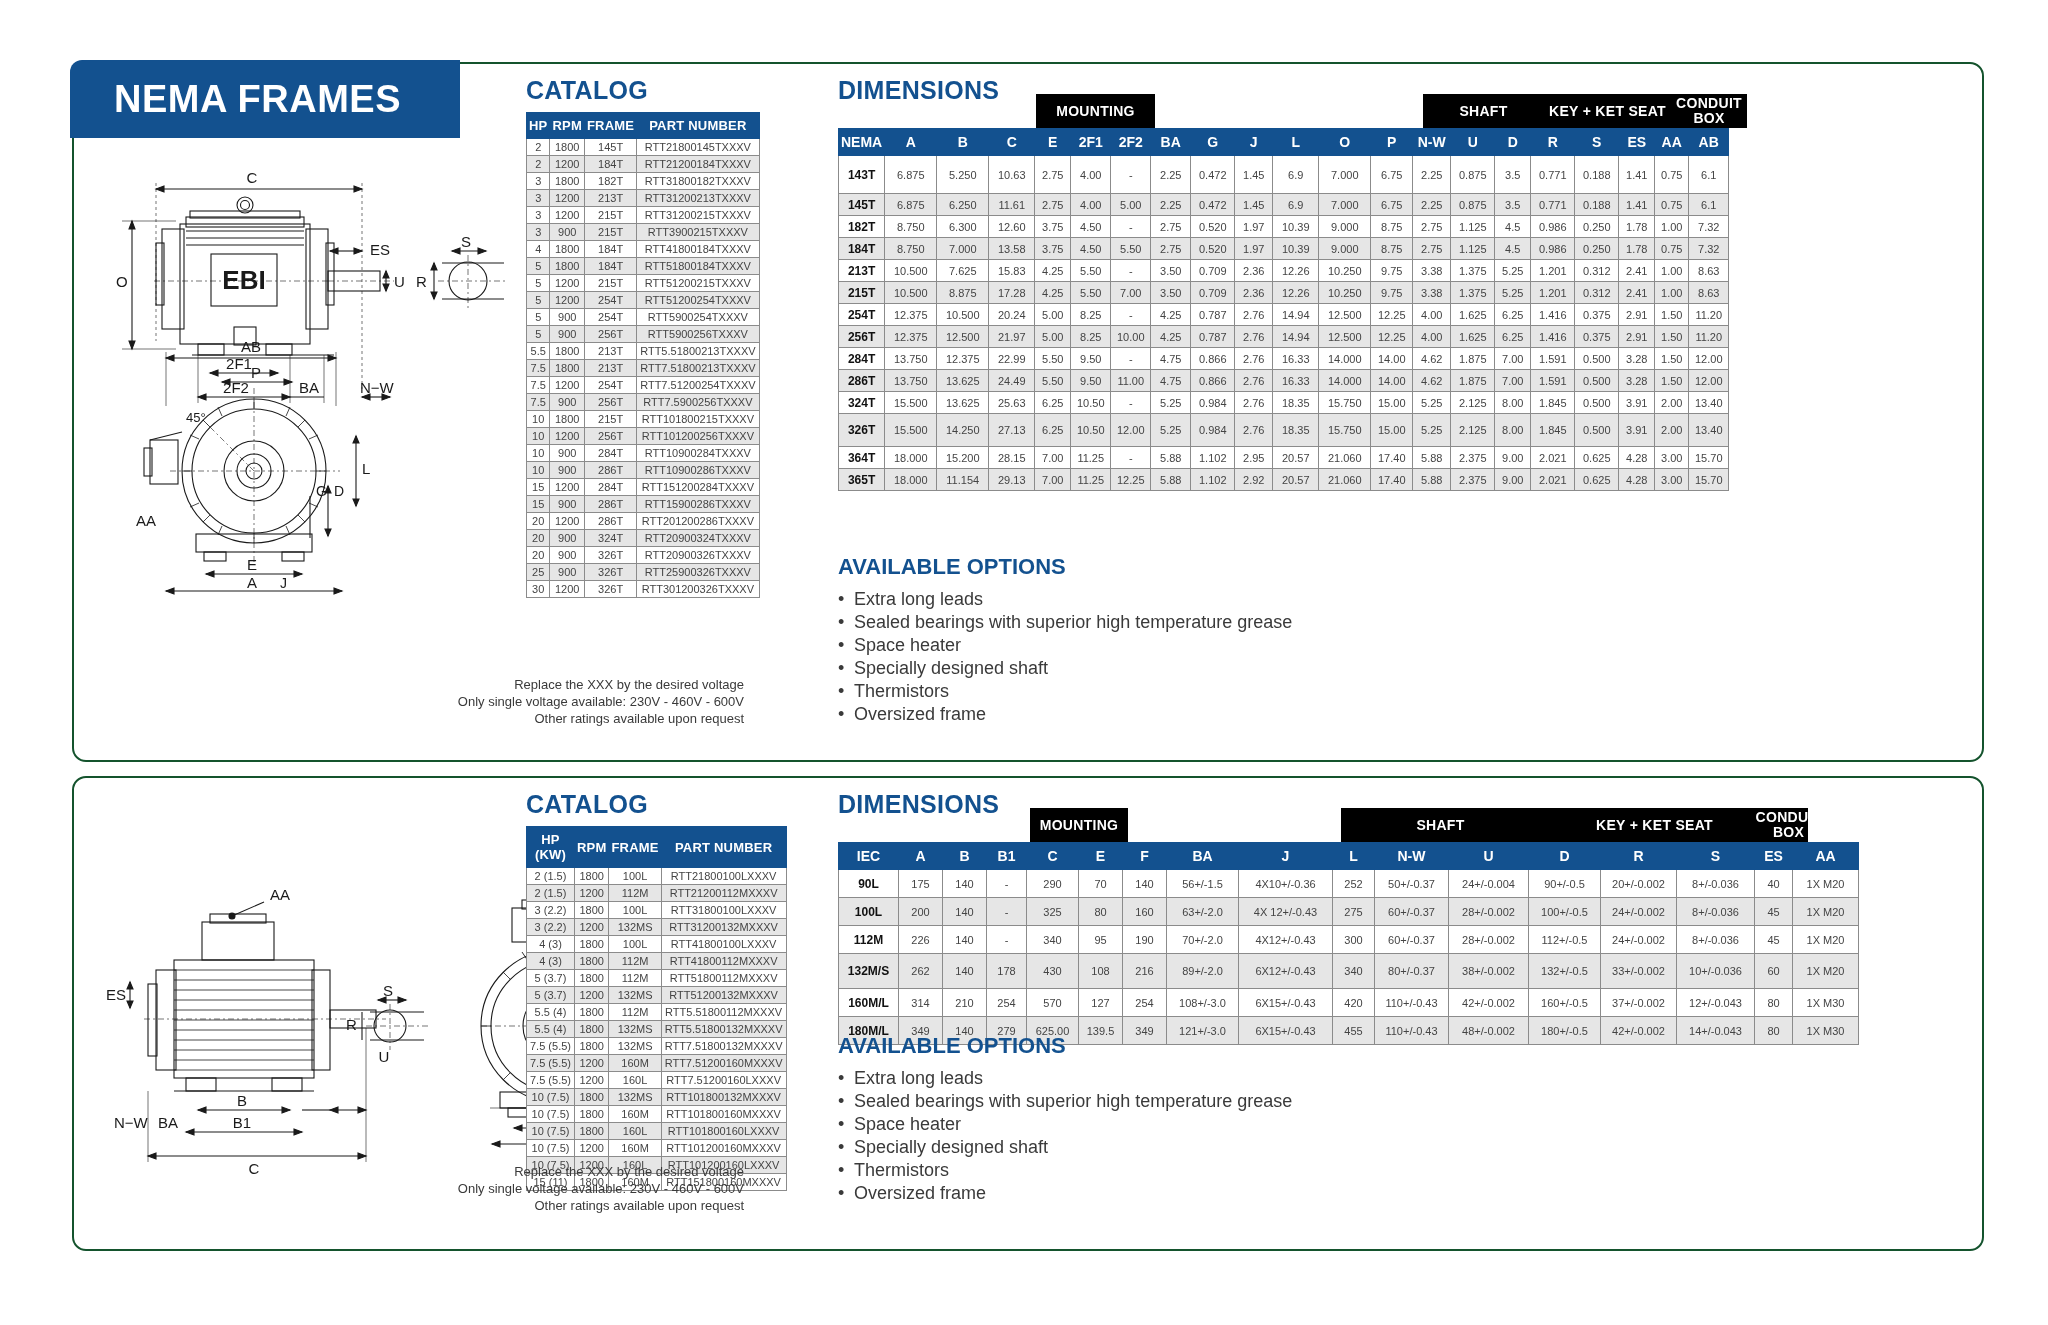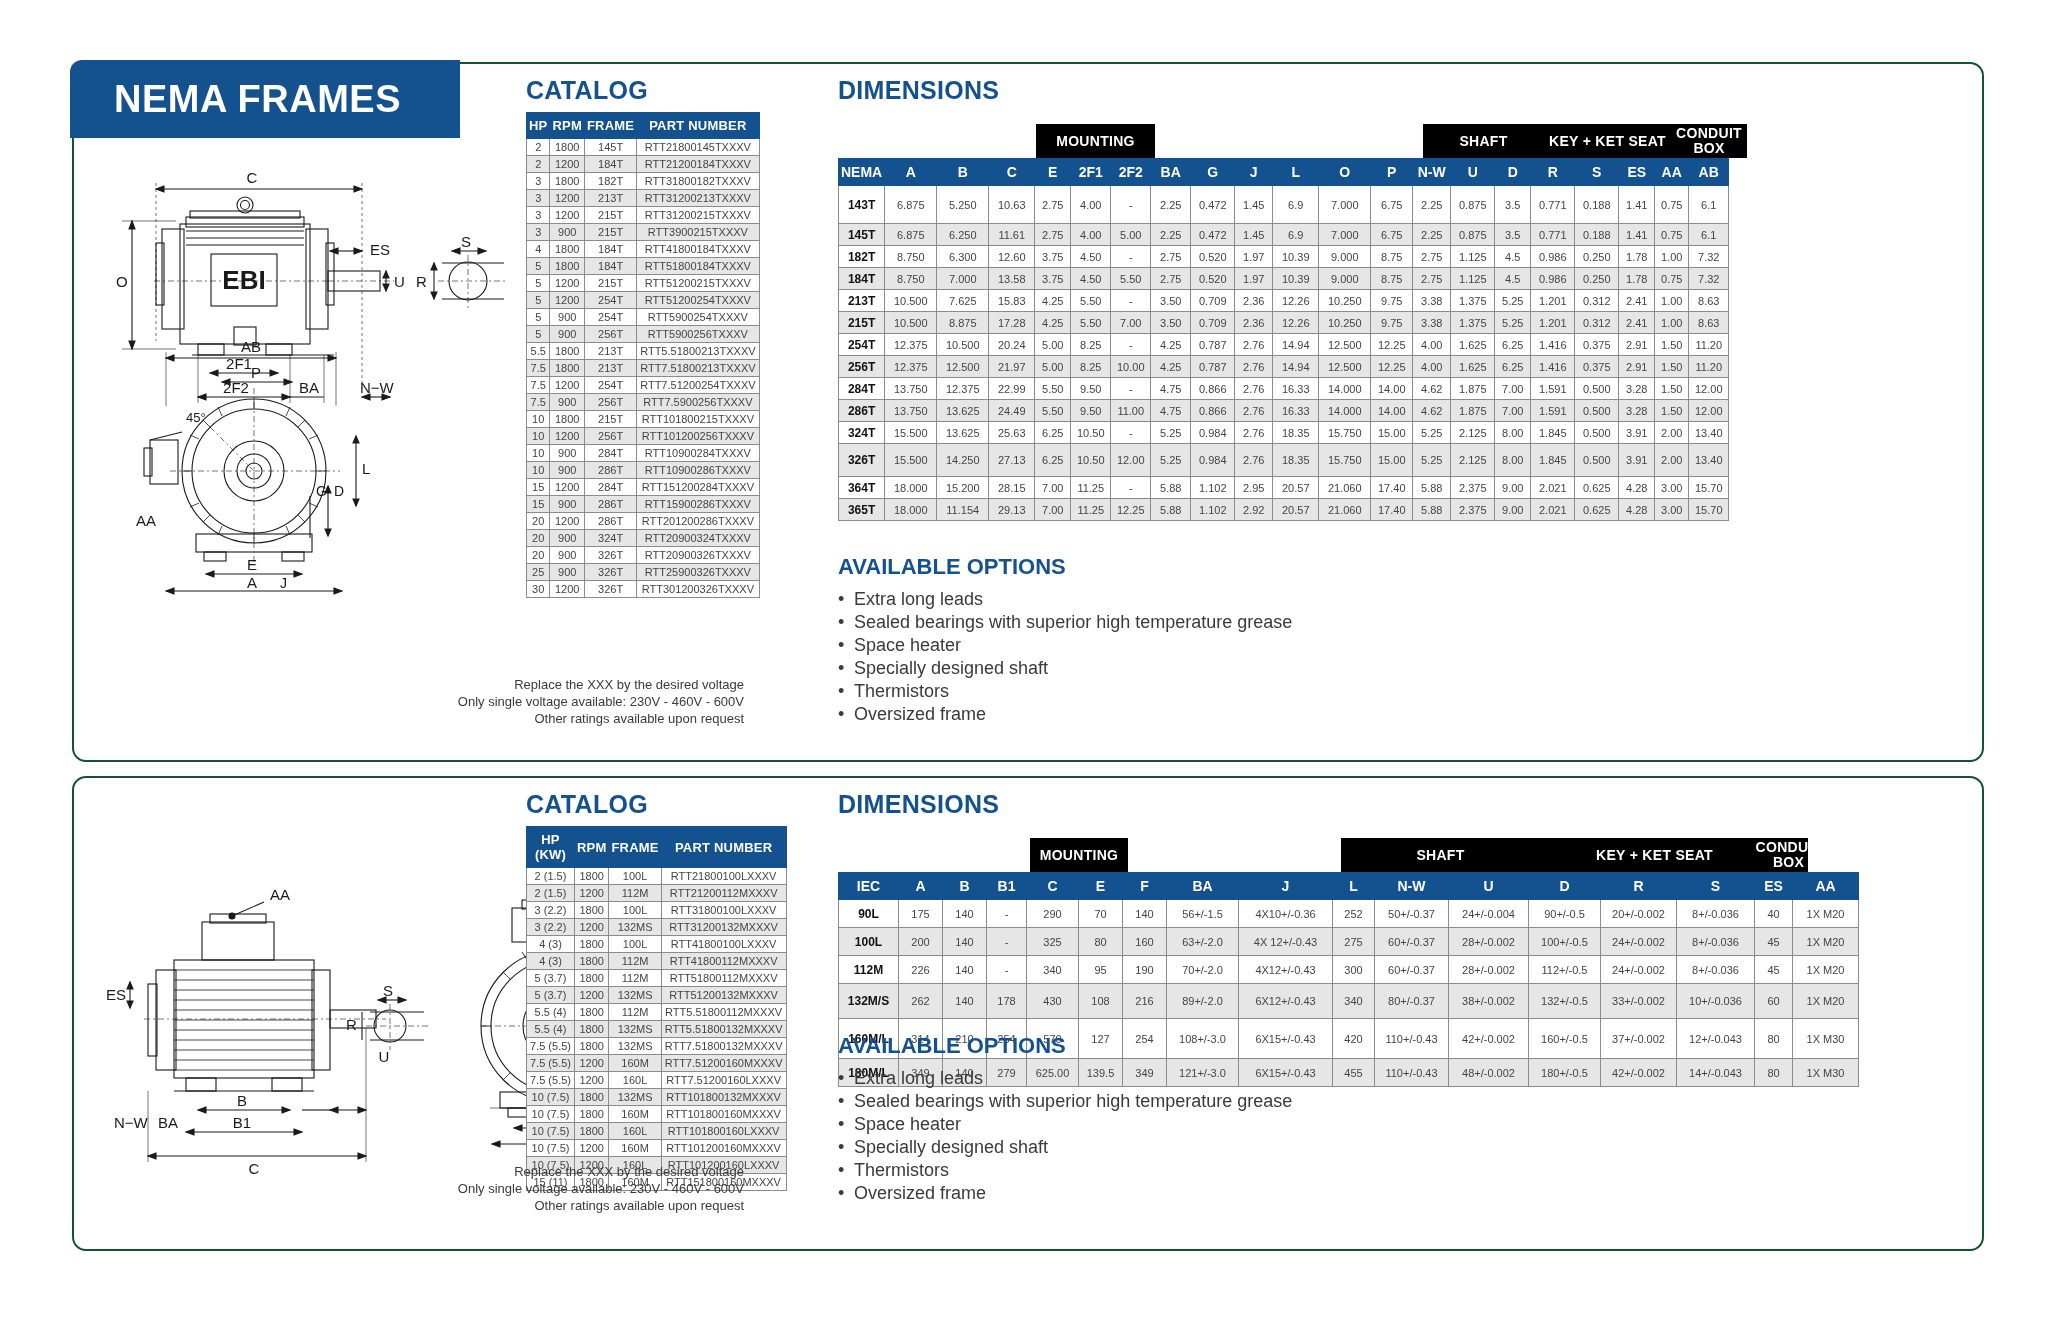--- a/index.html
+++ b/index.html
@@ -95,21 +95,21 @@
     text-align: center;
     padding: 2px 3px;
     background: #ffffff;
     white-space: nowrap;
     color: #444;
   }
   .cat-table tr.alt td { background: #e6e6e6; }
 
   
   .dim-wrap { position: absolute; }
-  .grp-row { display: flex; margin-top: 30px; }
+  .grp-row { display: flex; }
   .grp {
     background: #000000;
     color: #ffffff;
     font-size: 14px;
     font-weight: bold;
     text-align: center;
     letter-spacing: 0.3px;
     display: flex;
     align-items: center;
     justify-content: center;
@@ -1341,21 +1341,21 @@
             <tr>
               <td class="rowhead" style="height: 28px;">160M/L</td>
               <td style="height: 28px;">314</td>
               <td style="height: 28px;">210</td>
               <td style="height: 28px;">254</td>
               <td style="height: 28px;">570</td>
               <td style="height: 28px;">127</td>
               <td style="height: 28px;">254</td>
               <td style="height: 28px;">108+/-3.0</td>
               <td style="height: 28px;">6X15+/-0.43</td>
-              <td style="height: 40px;">420</td>
+              <td style="height: 28px;">420</td>
               <td style="height: 28px;">110+/-0.43</td>
               <td style="height: 28px;">42+/-0.002</td>
               <td style="height: 28px;">160+/-0.5</td>
               <td style="height: 28px;">37+/-0.002</td>
               <td style="height: 28px;">12+/-0.043</td>
               <td style="height: 28px;">80</td>
               <td style="height: 28px;">1X M30</td>
             </tr>
             <tr class="alt">
               <td class="rowhead" style="height: 28px;">180M/L</td>

